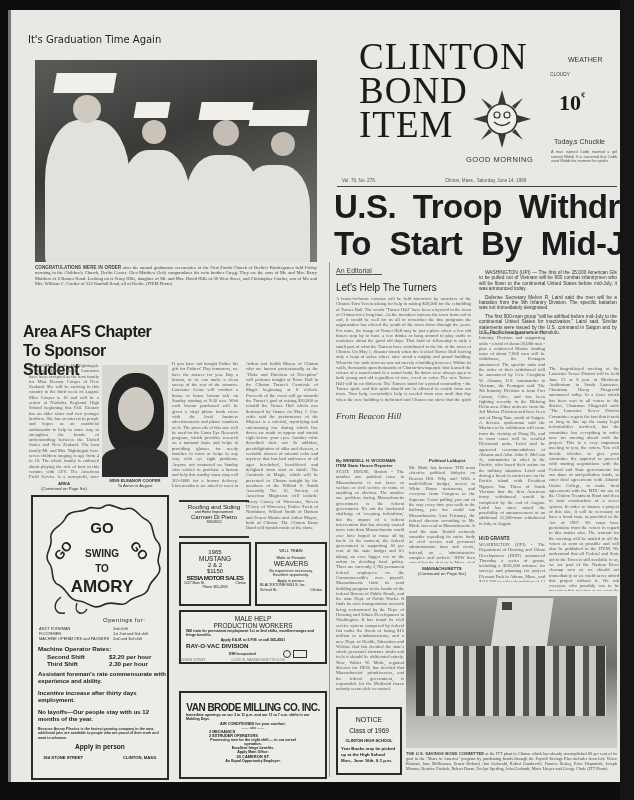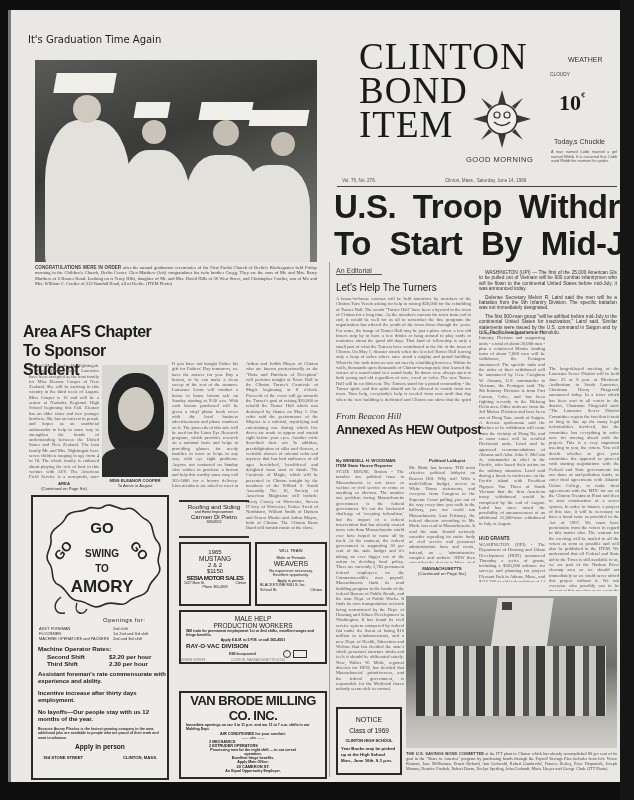--- a/index.html
+++ b/index.html
@@ -99,21 +99,20 @@
   </div>
   <div class="abs body-txt" style="left:468px; top:320px; width:66px; height:200px;">Altogether, two brigades of the 9th Infantry Division and supporting units - a total of about 20,000 men - plus a reinforced Marine landing team of about 7,000 men will be withdrawn, the Pentagon announced. The specific units and the order of their withdrawal will be announced by Gen. Creighton W. Abrams, U.S. commander in Vietnam, the Pentagon said. The 9th Infantry Division is from Fort Carson, Colo., and has been fighting recently in the Mekong Delta area. Other units are from the 3rd Marine Division and have been out of Dong Tam, south of Saigon. A defense spokesman said the Marines to be withdrawn will come from the vicinity of Dong Ha, and in most cases will be recalled Divisional units. Laird said he approved recommendations of Abrams and Adm. John S. McCain Jr., commander in chief in the Pacific, who based their action on the military situation. Laird said during a break in conference on the Pacific island with President Nguyen Van Thieu of South Vietnam that the first American troop withdrawal would be completed by the end of August. Laird has since raised the possibility of announcement of an additional 25,000-man withdrawal in July or August.</div>
 
   <div class="abs" style="left:468px; top:526px; font-size:4.6px; font-weight:bold; color:#333;">HUD GRANTS</div>
   <div class="abs body-txt" style="left:468px; top:532px; width:66px; height:40px;">WASHINGTON (UPI) - The Department of Housing and Urban Development (HUD) announced Thursday a series of grants, including a $385,000 advance for surveys and planning for project Pleasant Park in Adams, Mass., and $316,700 to aid in demolition of 14 buildings located in planned neighborhood development areas in Holyoke, Mass.</div>
 
   <div class="abs body-txt" style="left:538px; top:356px; width:70px; height:225px;">The long-delayed meeting of the Lancaster Sewer District will be held June 23 at 8 p.m. at Mechanic Auditorium in South Lancaster, Chairman Henry Fitzgerald announced today. In a letter which has been sent to all voters in the district, Chairman Fitzgerald said: "The Lancaster Sewer District Committee regrets the fact that it took so long to line up the many legal technicalities involved, but the committee has everything in order now for moving ahead with the project. This is a very important meeting to you, the voters. You will decide whether to give your committee the approval to proceed with starting negotiations with the Federal and State governments for our share of anti-pollution funds, to enter final agreements with Atlantic Union College, to make final agreements with the MDC for use of the Clinton Treatment Plant and then to start construction of a sewer system. In order to finance a project of this size, it will be necessary to have a bond issue as provided in the Act of 1967. We must have permission from the voters in regard to this matter also. The warrant for the meeting will be mailed to all the voters as soon as possible and will also be published in the ITEM. We understand that all Federal and State aid to the Town is still available to us, we are part of the Nashua River cleanup area so we should act immediately so we could never afford this project without it. We ask everyone who possibly can to be present at this meeting as we want the will of the majority to settle these final questions."</div>
 
   <div class="abs serif" style="left:325px; top:401px; font-size:9px; font-style:italic; color:#333;">From Beacon Hill</div>
   <div class="abs cond" style="left:325px; top:413px; width:140px; font-size:12.5px; line-height:14.5px; color:#1c1c1c; white-space:nowrap;">
-    <div>Annexed As HEW Outpost</div>
   </div>
   <div class="abs" style="left:325px; top:448px; width:68px; font-size:4.4px; line-height:5px; color:#333; font-weight:bold;">
     <div>By WENDELL H. WOODMAN</div>
     <div>ITEM State House Reporter</div>
   </div>
   <div class="abs body-txt" style="left:325px; top:459px; width:68px; height:225px;">STATE HOUSE, Boston - The number one political issue in Massachusetts is not taxes or welfare or civil service or crime or anything so obvious. The number one problem facing Massachusetts government is the federal government. It's not the backward challenge of 'creeping federalism,' but the impact of a federal intervention that has already caused more ruin than Massachusetts could ever have hoped to cause all by itself. At the moment, the federal government is supporting 30 per cent of the state budget and it's taking an ever bigger cut of the action in deciding local policy. There are currently 2,705 permanent federal employees on the Commonwealth's own payroll. Massachusetts finds its road building program in the hands of the federal Bureau of Public Roads, and the state Dept. of Public Works. It finds its own transportation network being restructured by the Dept. of Housing and Urban Development in Washington. It has found its civil service system conquered by federal fiat under the threat of losing $16 million in reimbursements, and a new Dept. of Health, Education and Welfare that has decided the state's whole personnel structure stinks and feels it should be obliterated utterly. Now, Walter W. Mode, regional director for HEW, has decided that Massachusetts' primitiveness, and the federal government, is responsible for the Medicaid fiasco nobody seems able to control.</div>
   <div class="abs" style="left:418px; top:448px; font-size:4.4px; font-weight:bold; color:#333;">Political Lobbyist</div>
   <div class="abs body-txt" style="left:398px; top:455px; width:66px; height:98px;">Mr. Mode has become THE most effective political lobbyist on Beacon Hill. Why not? With a multi-billion budget, access to White House statements, and everyone from Congress to the Supreme Court pulling you out of the way every time you walk in the hallway, you too could run Massachusetts. Last February, the federal director according to Mr. Mode was read to Massachusetts. It read the state 'should seriously consider repealing its entire body of civil service and personnel administration laws and create, instead, an ... 'administrative complex and archaic.' HEW then stated that the defects in Mass. civil service are more</div>
   <div class="abs" style="left:398px; top:556px; width:66px; text-align:center; font-size:4.4px; line-height:5px; color:#333;">
     <div style="font-weight:bold;">MASSACHUSETTS</div>
@@ -252,21 +251,21 @@
     <div class="abs" style="left:102px; top:38px; width:8px; height:8px; border:1px solid #333; border-radius:50%;"></div>
     <div class="abs" style="left:112px; top:38px; width:14px; height:8px; border:1px solid #333;"></div>
   </div>
   <div class="abs" style="left:170px; top:648px; width:144px; font-size:3.2px; color:#777;">
     <span style="position:absolute; left:48px; top:-6px; font-weight:bold; color:#333;">ESB Incorporated</span>
     <span>GREEN STREET,</span>
     <span style="margin-left:24px;">CLINTON, MASSACHUSETTS 01510</span>
   </div>
 
   <div class="box" style="left:168px; top:681px; width:148px; height:88px;">
-    <div class="ad-txt cond" style="font-size:13px; margin-top:0;">VAN BRODE MILLING CO. INC.</div>
+    <div class="ad-txt cond" style="font-size:10px; margin-top:9px;">VAN BRODE MILLING CO. INC.</div>
     <div style="font-size:3.6px; line-height:4.3px; font-weight:bold; padding:0 5px;">Immediate openings on our 3 to 11 p.m. and our 11 to 7 a.m. shifts in our Molding Dept.</div>
     <div class="ad-txt" style="font-size:3.8px; font-weight:bold;">AIR CONDITIONED for your comfort.</div>
     <div class="ad-txt" style="font-size:3.6px;">—— also ——</div>
     <div style="font-size:3.8px; font-weight:bold; padding-left:28px;">2 MECHANICS</div>
     <div style="font-size:3.8px; font-weight:bold; padding-left:28px;">2 EXTRUDER OPERATORS</div>
     <div class="ad-txt" style="font-size:3.6px; line-height:4.2px; font-weight:bold; padding:0 22px;">Processing men for the night shift — in our cereal operation.</div>
     <div class="ad-txt" style="font-size:3.6px; font-weight:bold;">Excellent fringe benefits.</div>
     <div class="ad-txt" style="font-size:3.6px; font-weight:bold;">Apply Main Office:</div>
     <div class="ad-txt" style="font-size:4px; font-weight:bold;">20 CAMERON ST.</div>
     <div class="ad-txt" style="font-size:3.6px; font-weight:bold;">An Equal Opportunity Employer.</div>

